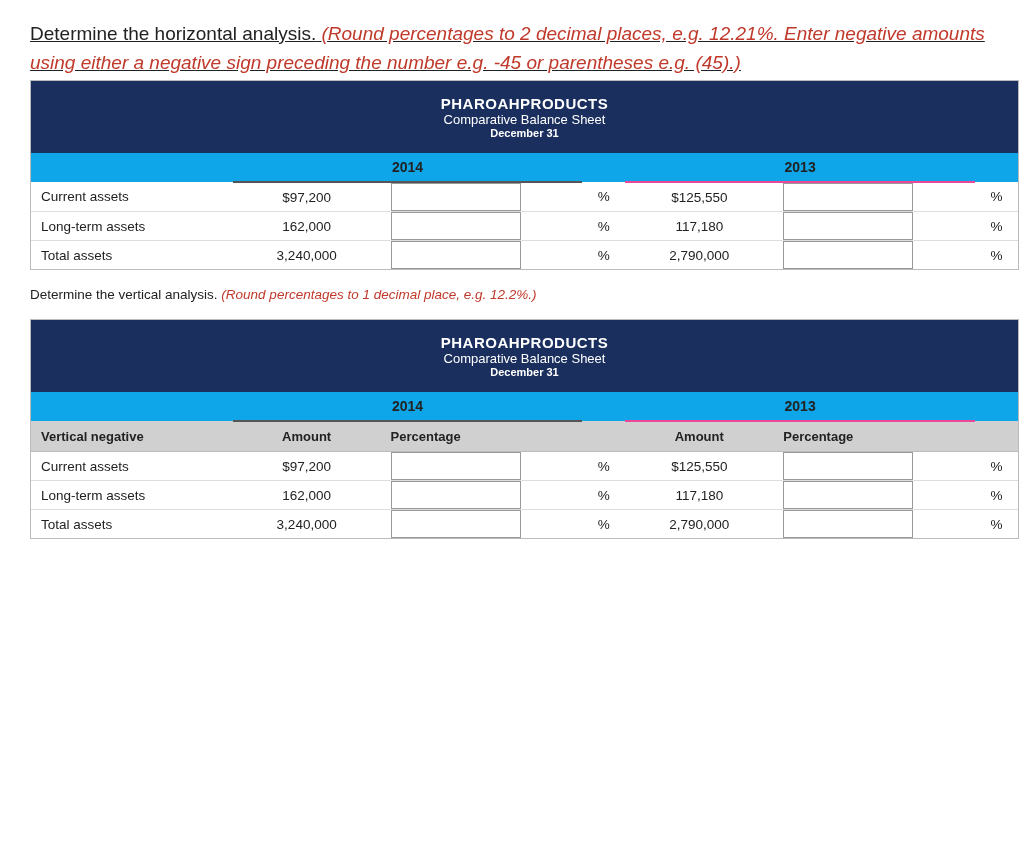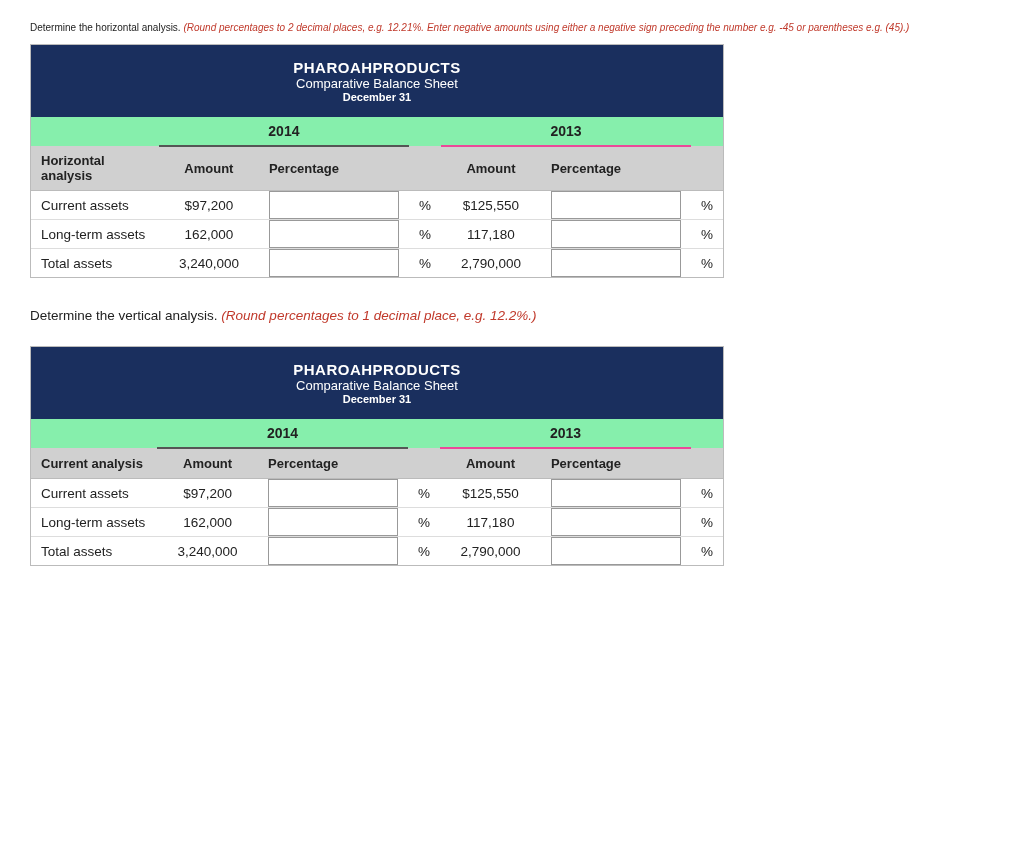--- a/index.html
+++ b/index.html
@@ -5,32 +5,33 @@
     * { box-sizing: border-box; margin: 0; padding: 0; }
     body {
       font-family: Arial, sans-serif;
       font-size: 14px;
       background: #fff;
       color: #222;
       padding: 20px 30px;
       max-width: 1024px;
     }
     .instruction {
-      font-size: 10px;
-      margin-bottom: 9px;
+      font-size: 19px;
+      margin-bottom: 3px;
       line-height: 1.5;
+      text-decoration: underline;
     }
     .instruction em {
       color: #c0392b;
       font-style: italic;
     }
     .table-container {
       border: 1px solid #bbb;
-      margin-bottom: 28px;
-      width: 694px;
+      margin-bottom: 15px;
+      width: 989px;
     }
     .table-header {
       background: #1a2f5e;
       color: #fff;
       text-align: center;
       padding: 14px 10px;
     }
     .table-header .company-name {
       font-weight: bold;
       font-size: 15px;
@@ -42,21 +43,21 @@
     }
     .table-header .sheet-date {
       font-weight: bold;
       font-size: 11px;
     }
     table {
       width: 100%;
       border-collapse: collapse;
     }
     .year-row {
-      background: #86efac;
+      background: #0ea5e9;
     }
     .year-row td {
       padding: 6px 10px;
       font-weight: bold;
       font-size: 14px;
       text-align: center;
     }
     .year-row td.year-2014 {
       border-bottom: 2px solid #555;
     }
@@ -91,21 +92,21 @@
     input[type="text"] {
       width: 130px;
       height: 28px;
       border: 1px solid #999;
       padding: 2px 6px;
       font-size: 13px;
       background: #fff;
     }
     .vertical-instruction {
       font-size: 13.5px;
-      margin-bottom: 20px;
+      margin-bottom: 14px;
       line-height: 1.5;
     }
     .vertical-instruction em {
       color: #c0392b;
       font-style: italic;
     }
   </style>
 </head>
 <body>
 
@@ -124,29 +125,20 @@
     <tbody>
 
       <tr class="year-row">
         <td></td>
         <td colspan="2" class="year-2014">2014</td>
         <td></td>
         <td colspan="2" class="year-2013">2013</td>
         <td></td>
       </tr>
 
-      <tr class="col-header-row">
-        <td class="col-label">Horizontal analysis</td>
-        <td class="col-amount">Amount</td>
-        <td class="col-pct-input">Percentage</td>
-        <td class="col-sep"></td>
-        <td class="col-amount2">Amount</td>
-        <td class="col-pct-input2">Percentage</td>
-        <td class="col-sep2"></td>
-      </tr>
 
       <tr class="data-row">
         <td class="col-label">Current assets</td>
         <td class="col-amount">$97,200</td>
         <td class="col-pct-input"><input type="text" style=""></td>
         <td class="col-sep">%</td>
         <td class="col-amount2">$125,550</td>
         <td class="col-pct-input2"><input type="text" style=""></td>
         <td class="col-sep2">%</td>
       </tr>
@@ -188,21 +180,21 @@
 
       <tr class="year-row">
         <td></td>
         <td colspan="2" class="year-2014">2014</td>
         <td></td>
         <td colspan="2" class="year-2013">2013</td>
         <td></td>
       </tr>
 
       <tr class="col-header-row">
-        <td class="col-label">Current analysis</td>
+        <td class="col-label">Vertical negative</td>
         <td class="col-amount">Amount</td>
         <td class="col-pct-input">Percentage</td>
         <td class="col-sep"></td>
         <td class="col-amount2">Amount</td>
         <td class="col-pct-input2">Percentage</td>
         <td class="col-sep2"></td>
       </tr>
 
       <tr class="data-row">
         <td class="col-label">Current assets</td>

